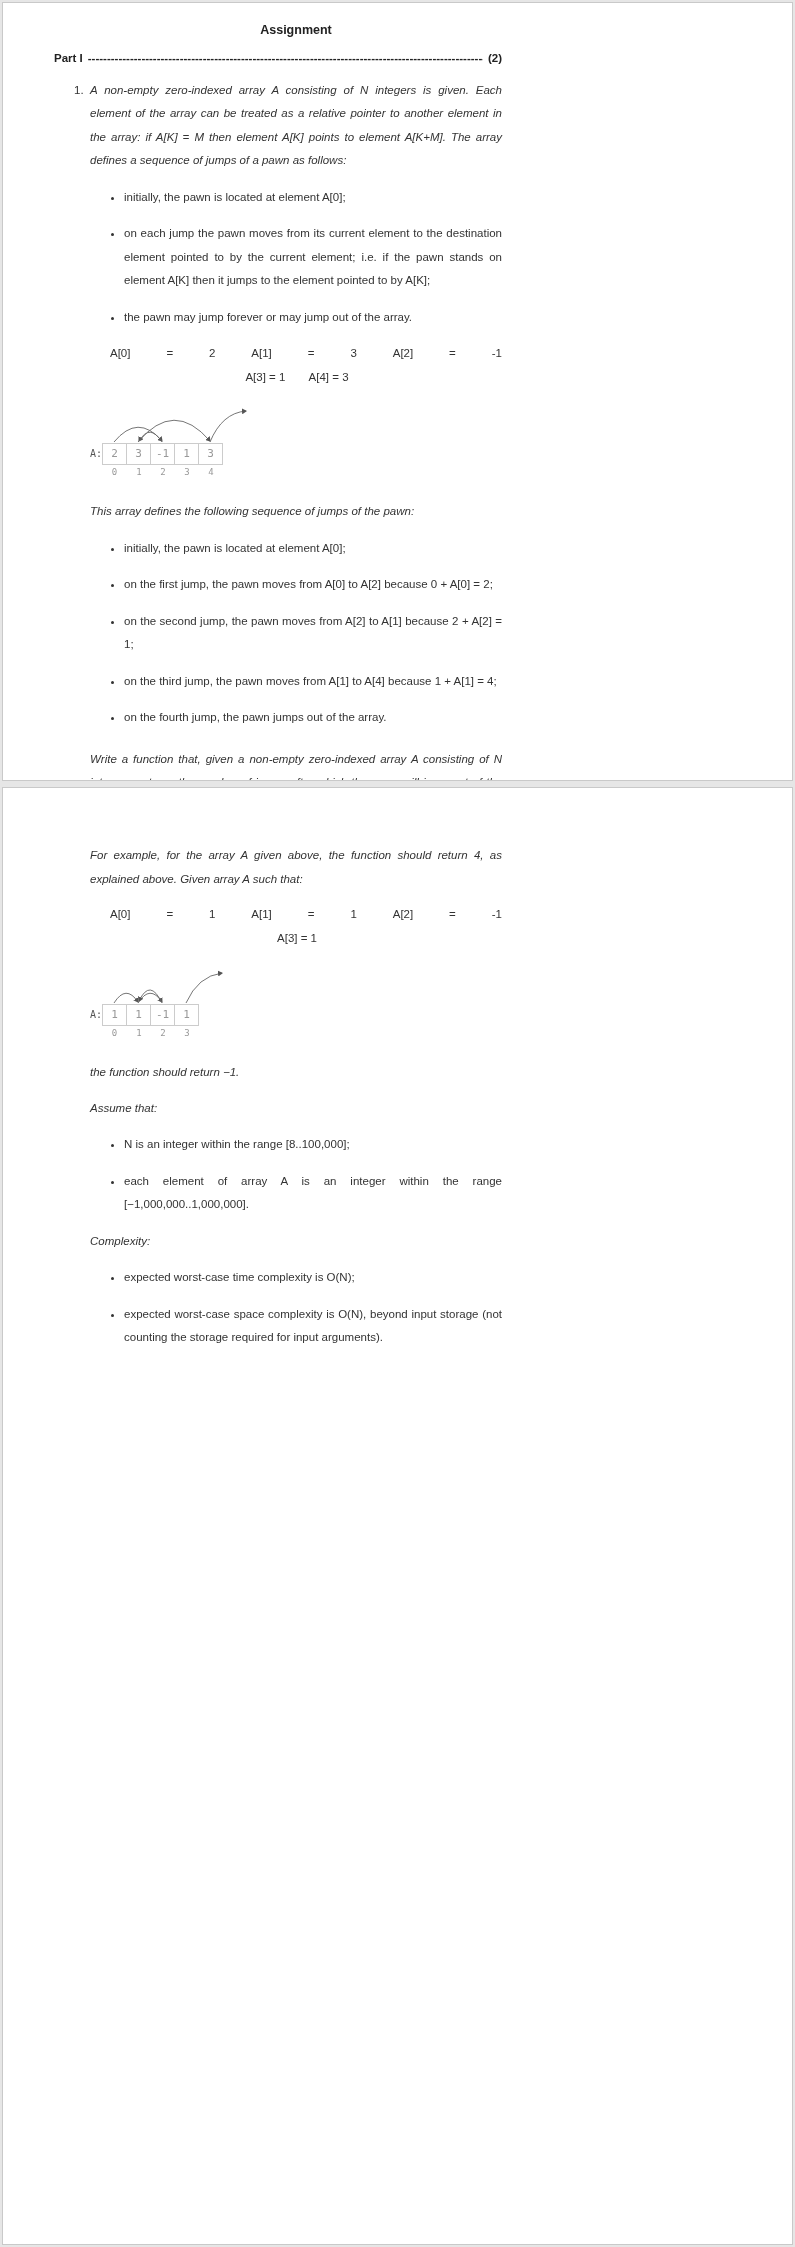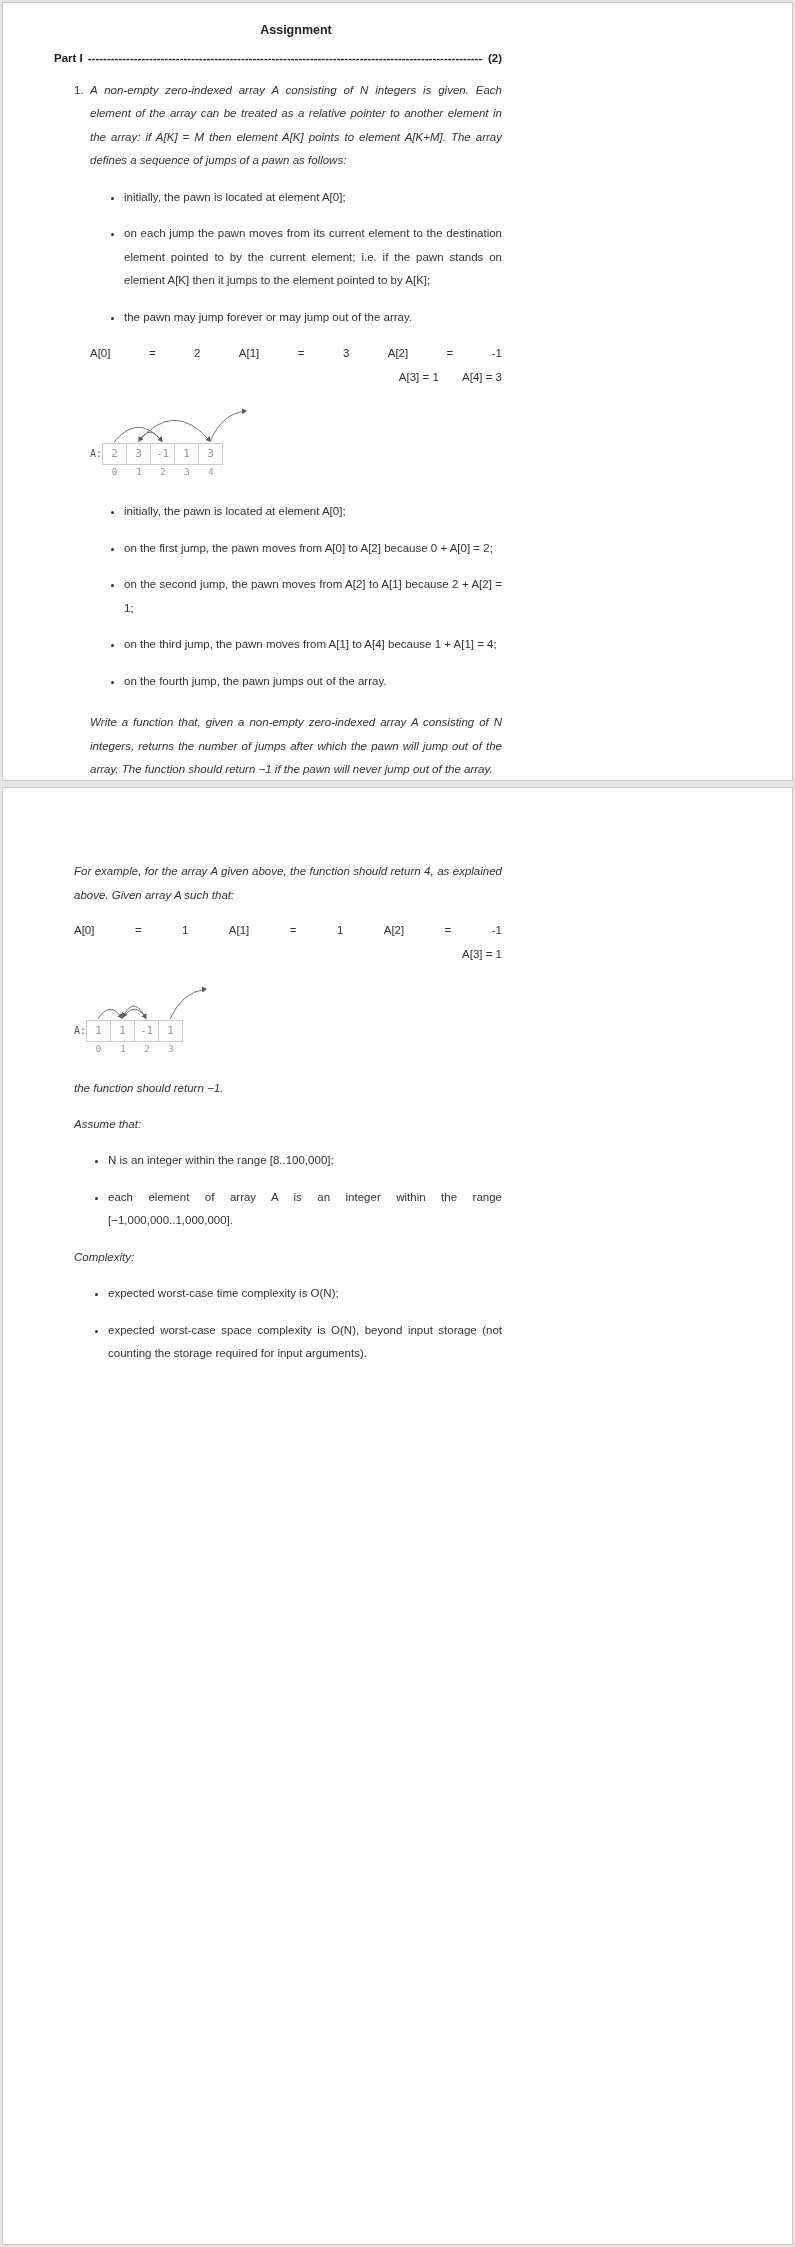--- a/index.html
+++ b/index.html
@@ -48,22 +48,22 @@
   .item { display: flex; margin-top: 8px; padding-left: 20px; }
   .item-number { width: 16px; flex: 0 0 16px; }
   .item-body { flex: 1 1 auto; min-width: 0; }
   p { margin: 0; text-align: justify; font-style: italic; }
   ul { margin: 2px 0 0 0; padding-left: 34px; list-style: disc; }
   li { text-align: justify; margin: 13px 0; }
   .mt12 { margin-top: 12px; }
   .mt18 { margin-top: 18px; }
   .mt22 { margin-top: 22px; }
   .pt56 { padding-top: 56px; }
-  .array-line1 { display: flex; justify-content: space-between; margin-top: 12px; text-align: center; }
-  .array-line2 { text-align: right; padding-left: 2px; }
+  .array-line1 { display: flex; justify-content: space-between; margin-top: 12px; text-align: center; margin-left: 20px; }
+  .array-line2 { text-align: center; padding-left: 2px; }
   .array-line2 .tok2 { margin-left: 20px; }
   .diagram { position: relative; padding-top: 40px; margin: 14px 0 22px 0; }
   .arcs { position: absolute; left: 0; top: 0; }
   .cells-row { display: flex; align-items: center; }
   .arr-label {
     width: 12px; flex: 0 0 12px;
     font-family: "DejaVu Sans Mono", monospace;
     font-size: 10px; color: #555; line-height: 22px;
   }
   .cell {
@@ -150,41 +150,42 @@
             </div>
             <div class="idx-row">
               <span class="idx">0</span>
               <span class="idx">1</span>
               <span class="idx">2</span>
               <span class="idx">3</span>
               <span class="idx">4</span>
             </div>
           </div>
 
+          <p>This array defines the following sequence of jumps of the pawn:</p>
 
           <ul class="mt12">
             <li>initially, the pawn is located at element A[0];</li>
             <li>on the first jump, the pawn moves from A[0] to A[2] because 0 + A[0] = 2;</li>
             <li>on the second jump, the pawn moves from A[2] to A[1] because 2 + A[2] = 1;</li>
             <li>on the third jump, the pawn moves from A[1] to A[4] because 1 + A[1] = 4;</li>
             <li>on the fourth jump, the pawn jumps out of the array.</li>
           </ul>
 
           <p class="mt18">Write a function that, given a non-empty zero-indexed array A consisting of N integers, returns the number of jumps after which the pawn will jump out of the array. The function should return −1 if the pawn will never jump out of the array.</p>
 
         </div>
       </div>
     </div>
   </div>
 
   <div class="page-gap"></div>
 
   <div class="page page2">
     <div class="content pt56">
-      <div class="item" style="margin-top:0;flex-direction:column;">
+      <div class="item" style="margin-top:0;">
         <div class="item-number"></div>
         <div class="item-body">
 
           <p>For example, for the array A given above, the function should return 4, as explained above. Given array A such that:</p>
 
           <div class="array-line1">
             <span>A[0]</span>
             <span>=</span>
             <span>1</span>
             <span>A[1]</span>

